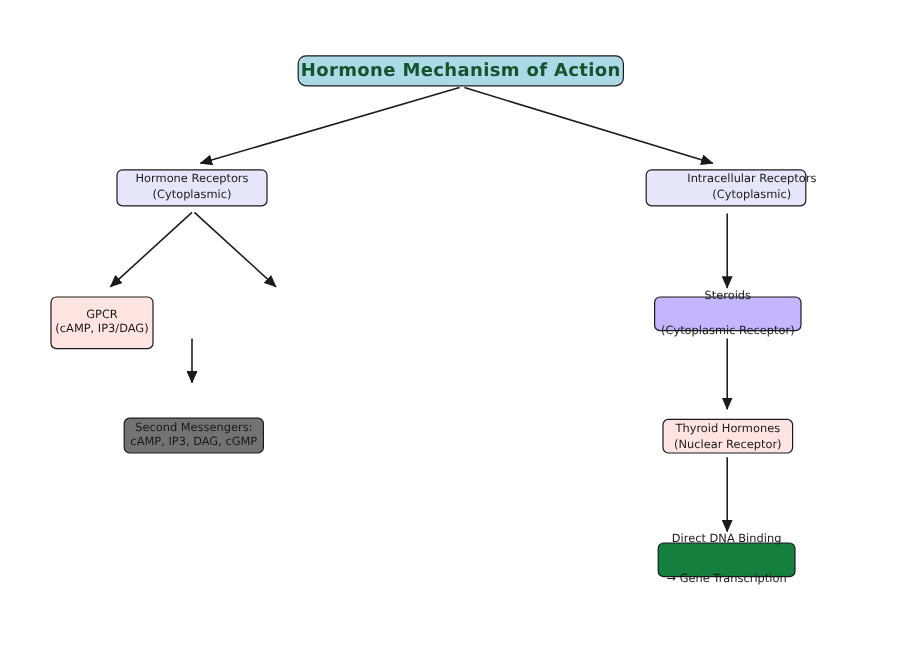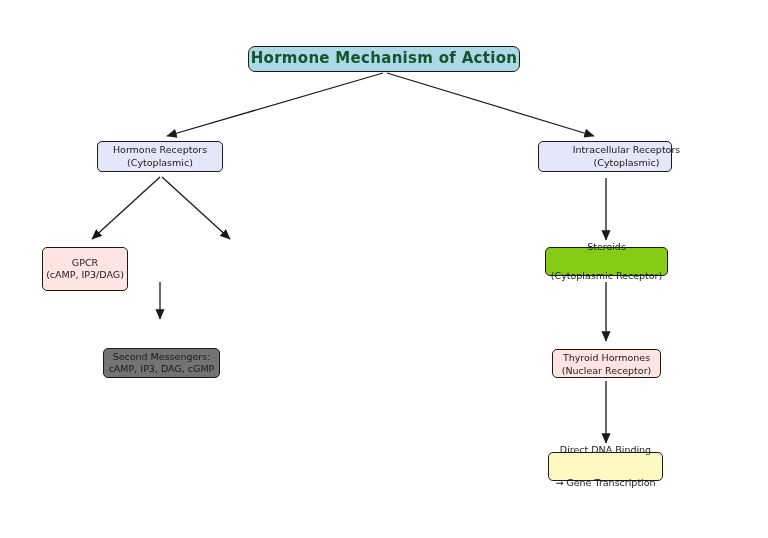--- a/index.html
+++ b/index.html
@@ -90,28 +90,28 @@
     <span>GPCR</span>
     <span>(cAMP, IP3/DAG)</span>
   </div>
 
 
   <div class="node node-second" style="background: #737373;">
     <span>Second Messengers:</span>
     <span>cAMP, IP3, DAG, cGMP</span>
   </div>
 
-  <div class="node node-steroids" style="background: #84cc16; gap: 16px;">
+  <div class="node node-steroids" style="background: #c4b5fd; gap: 16px;">
     <span>Steroids</span>
     <span>(Cytoplasmic Receptor)</span>
   </div>
 
   <div class="node node-thyroid" style="background: rgb(255, 228, 225);">
     <span>Thyroid Hormones</span>
     <span>(Nuclear Receptor)</span>
   </div>
 
-  <div class="node node-dna" style="background: #fef9c3; gap: 20px;">
+  <div class="node node-dna" style="background: #15803d; gap: 20px;">
     <span>Direct DNA Binding</span>
     <span>→ Gene Transcription</span>
   </div>
 
 </div>
 
 </body></html>

